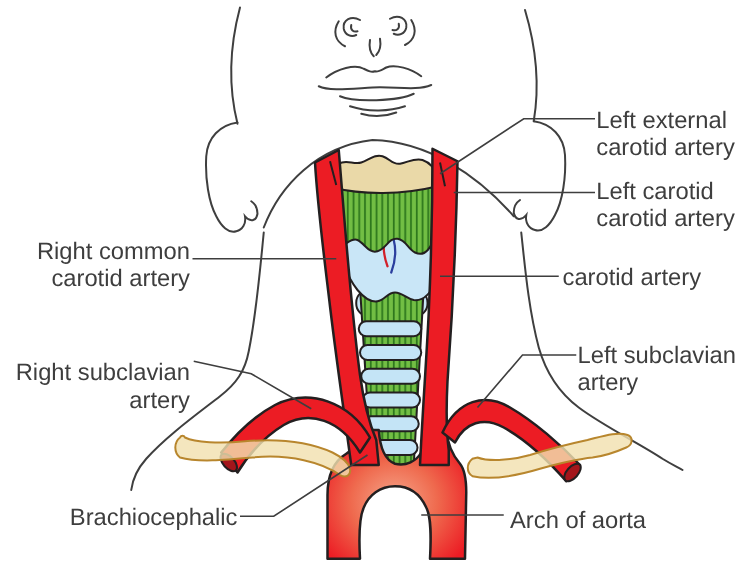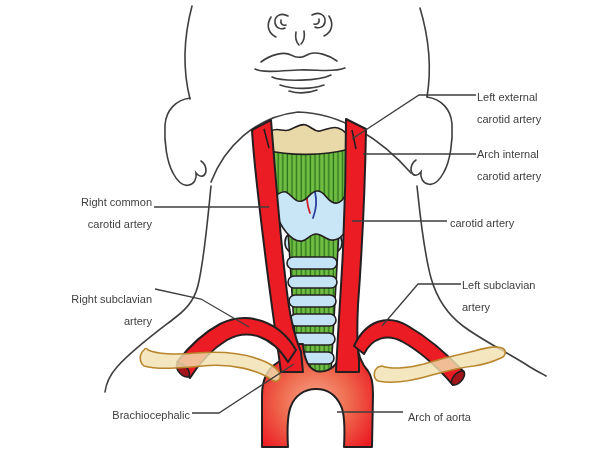--- a/index.html
+++ b/index.html
@@ -3,21 +3,21 @@
 <meta charset="utf-8">
 <style>
   html,body{margin:0;padding:0;background:#fff;}
   #stage{position:relative;width:600px;height:459px;background:#fff;overflow:hidden;
          font-family:"Liberation Sans",sans-serif;}
   #art{position:absolute;left:0;top:0;}
   .outl{stroke:#231f20;stroke-width:2;stroke-linejoin:round;}
   .outl15{stroke:#231f20;stroke-width:1.6;stroke-linejoin:round;}
   .face{stroke:#3f3f3f;stroke-width:1.6;fill:none;stroke-linecap:round;}
   .leader{stroke:#3e3e3e;stroke-width:1.3;fill:none;}
-  .lbl{position:absolute;font-size:11px;line-height:22px;color:#3e3e3e;white-space:nowrap;}
+  .lbl{position:absolute;font-size:19px;line-height:22px;color:#3e3e3e;white-space:nowrap;}
   .lbl span{display:block;}
   .ra{text-align:right;}
   #lbl-ext{left:477px;top:86px;}
   #lbl-int{left:477px;top:143px;}
   #lbl-rcommon{right:448px;top:191px;text-align:right;}
   #lbl-lcommon{left:450px;top:212px;}
   #lbl-rsub{right:448px;top:288px;margin-left:13px;}
   #lbl-lsub{left:462px;top:274px;}
   #lbl-brachio{right:410px;top:404px;margin-left:31px;}
   #lbl-aorta{left:408px;top:406px;}
@@ -118,21 +118,21 @@
     <path class="leader" d="M 192,413 L 219,413 L 294,364"></path>
     <path class="leader" d="M 337,412 L 403,412"></path>
   </g>
 </svg>
 
 <div class="lbl" id="lbl-ext">
   <span>Left external</span>
   <span>carotid artery</span>
 </div>
 <div class="lbl" id="lbl-int">
-  <span>Arch internal</span>
+  <span>Left carotid</span>
   <span>carotid artery</span>
 </div>
 <div class="lbl ra" id="lbl-rcommon">
   <span>Right common</span>
   <span>carotid artery</span>
 </div>
 <div class="lbl" id="lbl-lcommon">
   <span>carotid artery</span>
 </div>
 <div class="lbl ra" id="lbl-rsub">

